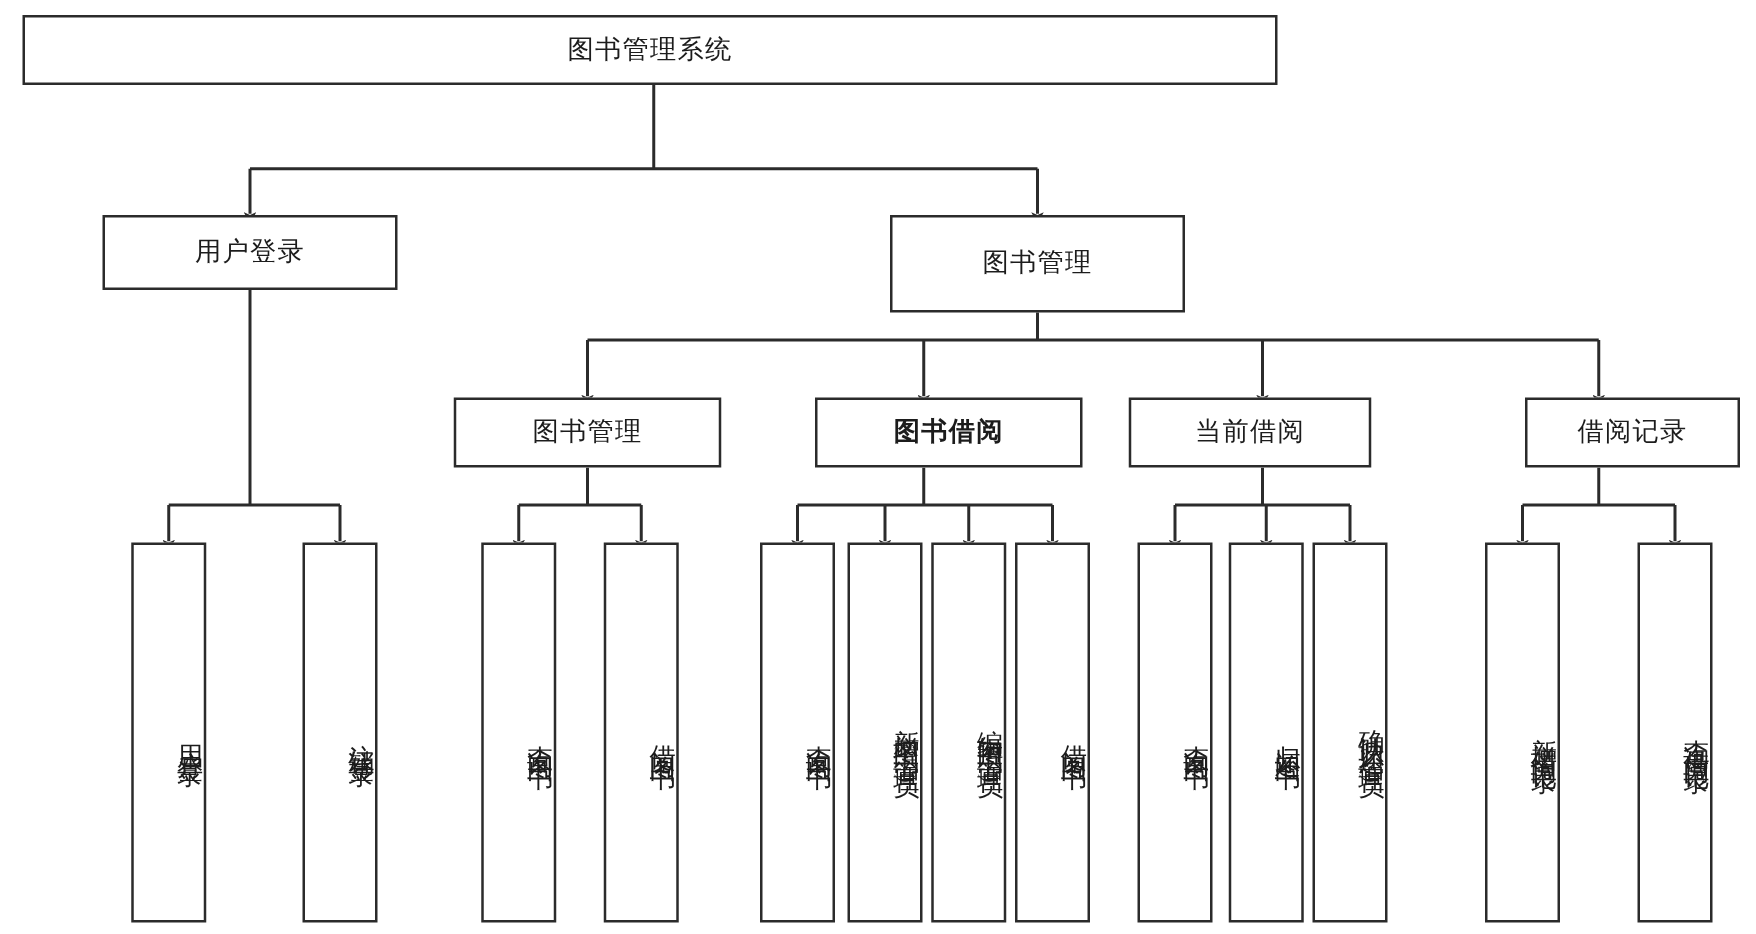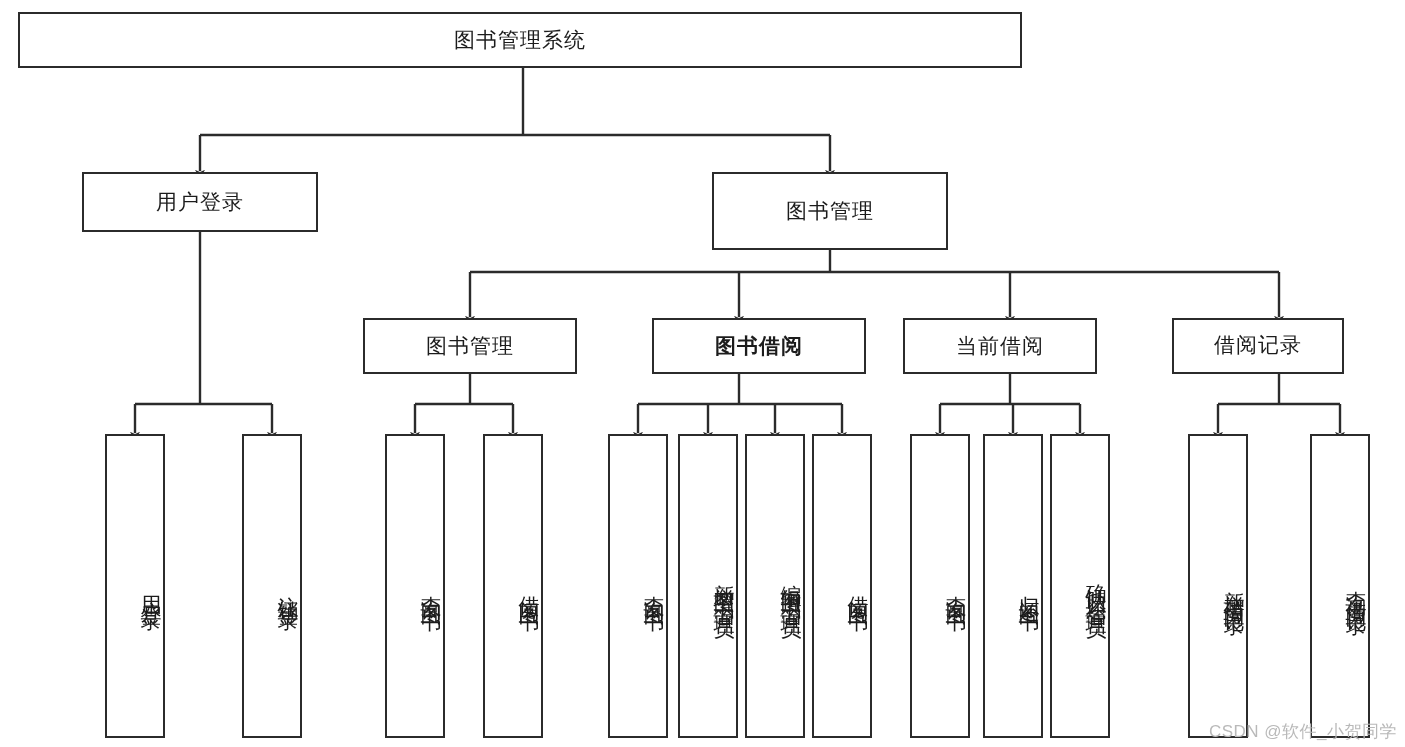--- a/index.html
+++ b/index.html
@@ -123,21 +123,21 @@
       </div>
       <div class="node horiz" style="left: 363px; top: 318px; width: 214px; height: 56px;">
         <span>图书管理</span>
       </div>
       <div class="node horiz" style="left: 652px; top: 318px; width: 214px; height: 56px; font-weight: bold;">
         <span>图书借阅</span>
       </div>
       <div class="node horiz" style="left: 903px; top: 318px; width: 194px; height: 56px;">
         <span>当前借阅</span>
       </div>
-      <div class="node horiz" style="left: 1172px; top: 318px; width: 172px; height: 56px; font-family: Liberation Serif, serif;">
+      <div class="node horiz" style="left: 1220px; top: 318px; width: 172px; height: 56px;">
         <span>借阅记录</span>
       </div>
       <div class="node vert" style="left: 105px; top: 434px; width: 60px; height: 304px;">
         <span>用户登录</span>
       </div>
       <div class="node vert" style="left: 242px; top: 434px; width: 60px; height: 304px;">
         <span>注销登录</span>
       </div>
       <div class="node vert" style="left: 385px; top: 434px; width: 60px; height: 304px;">
         <span>查询图书</span>
@@ -167,14 +167,13 @@
         <span>确认归还（管理员）</span>
       </div>
       <div class="node vert" style="left: 1188px; top: 434px; width: 60px; height: 304px;">
         <span>新增借阅记录</span>
       </div>
       <div class="node vert" style="left: 1310px; top: 434px; width: 60px; height: 304px;">
         <span>查询借阅记录</span>
       </div>
     </div>
 
-  <div id="watermark">CSDN @软件_小贺同学</div>
 </div>
 
 </body></html>

